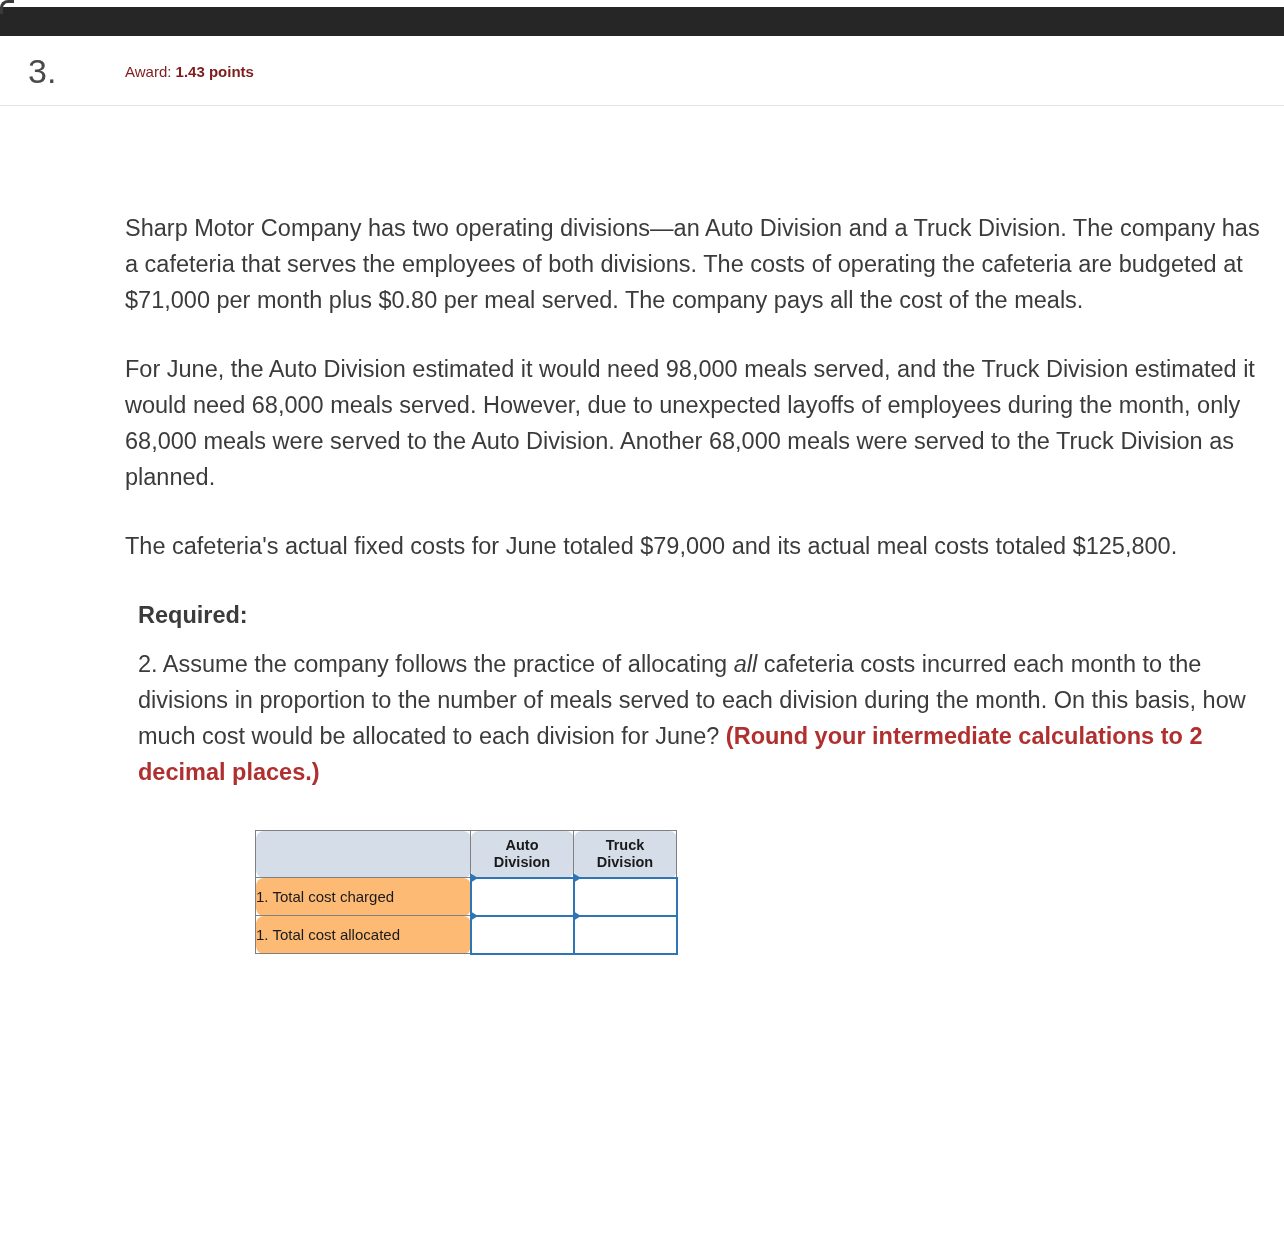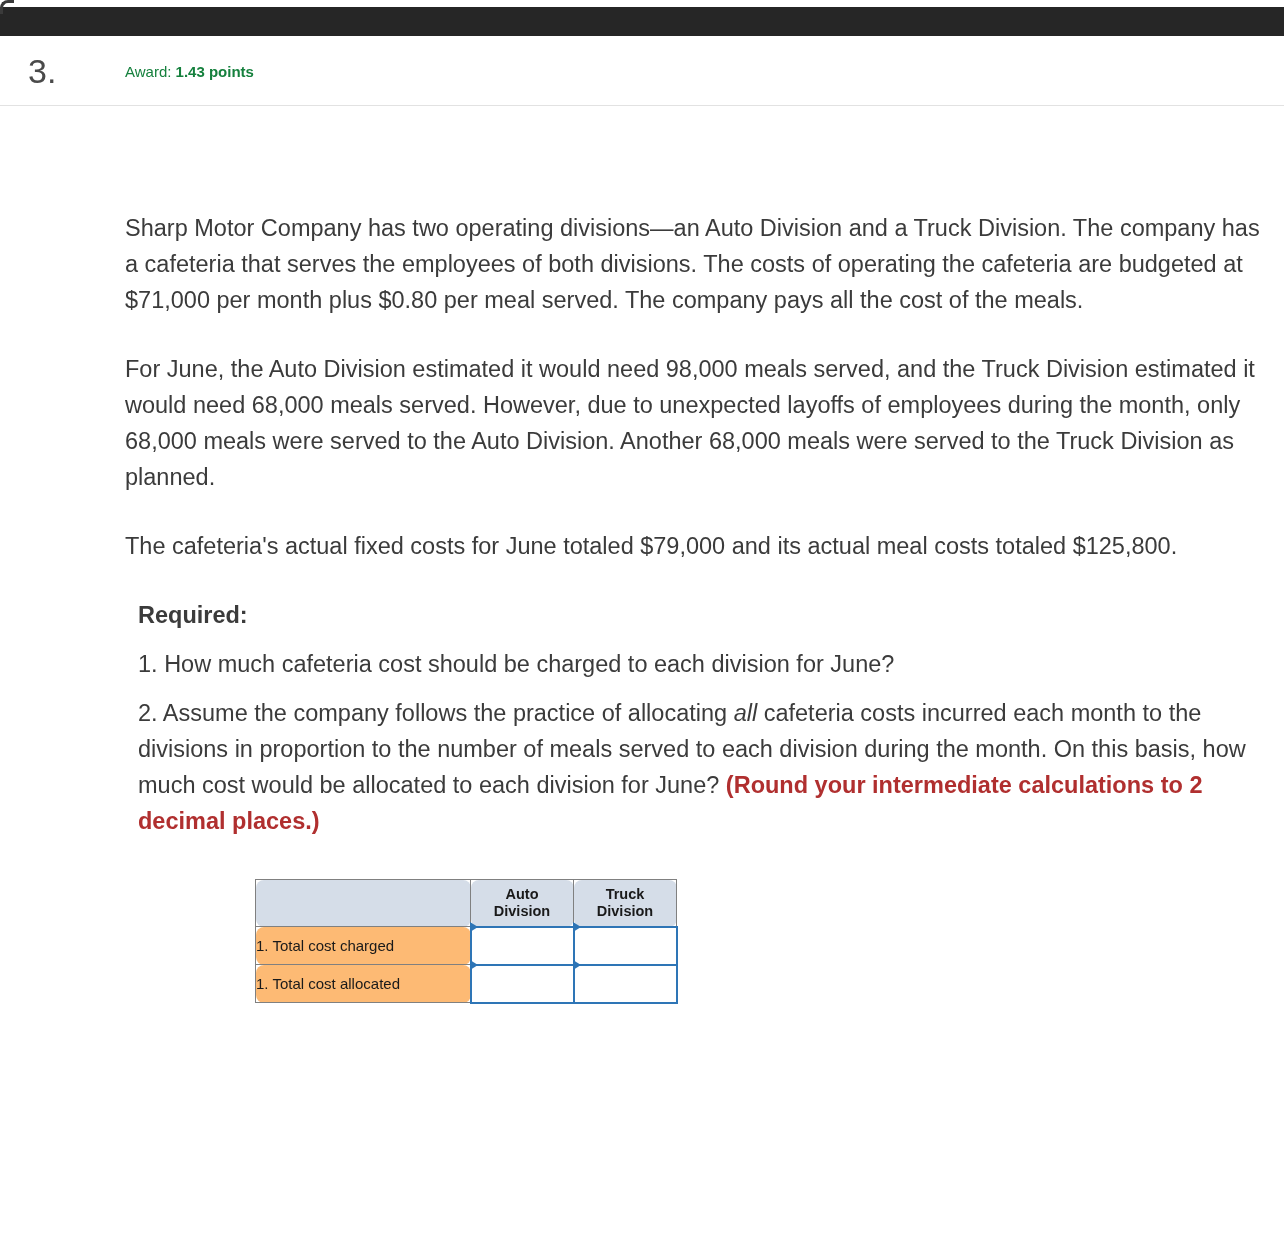--- a/index.html
+++ b/index.html
@@ -34,21 +34,21 @@
     padding: 16px 0 14px 28px;
   }
   .q-number {
     font-size: 34px;
     color: #4a4a4a;
     font-weight: 400;
     min-width: 97px;
   }
   .award {
     font-size: 15px;
-    color: #15803d;
+    color: #7f1d1d;
   }
   .award b { font-weight: bold; }
   .divider {
     border-bottom: 1px solid #e2e2e2;
     width: 100%;
   }
 
   
   .content {
     padding: 104px 22px 0 125px;
@@ -143,21 +143,20 @@
 </div>
 <div class="divider"></div>
 
 <div class="content">
   <p class="para">Sharp Motor Company has two operating divisions—an Auto Division and a Truck Division. The company has a cafeteria that serves the employees of both divisions. The costs of operating the cafeteria are budgeted at $71,000 per month plus $0.80 per meal served. The company pays all the cost of the meals.</p>
   <p class="para">For June, the Auto Division estimated it would need 98,000 meals served, and the Truck Division estimated it would need 68,000 meals served. However, due to unexpected layoffs of employees during the month, only 68,000 meals were served to the Auto Division. Another 68,000 meals were served to the Truck Division as planned.</p>
   <p class="para">The cafeteria's actual fixed costs for June totaled $79,000 and its actual meal costs totaled $125,800.</p>
 
   <div class="required-block">
     <p class="required-heading">Required:</p>
-    <p>1. How much cafeteria cost should be charged to each division for June?</p>
     <p><span>2. Assume the company follows the practice of allocating </span><span class="italic">all</span><span> cafeteria costs incurred each month to the divisions in proportion to the number of meals served to each division during the month. On this basis, how much cost would be allocated to each division for June? </span><span class="red-bold">(Round your intermediate calculations to 2 decimal places.)</span></p>
   </div>
 
   <div class="answer-table-wrap">
     <table class="answer-table">
       <tbody>
           <tr>
         <th class="hdr-blank"></th>
         <th class="hdr-cell">Auto
 Division</th>

